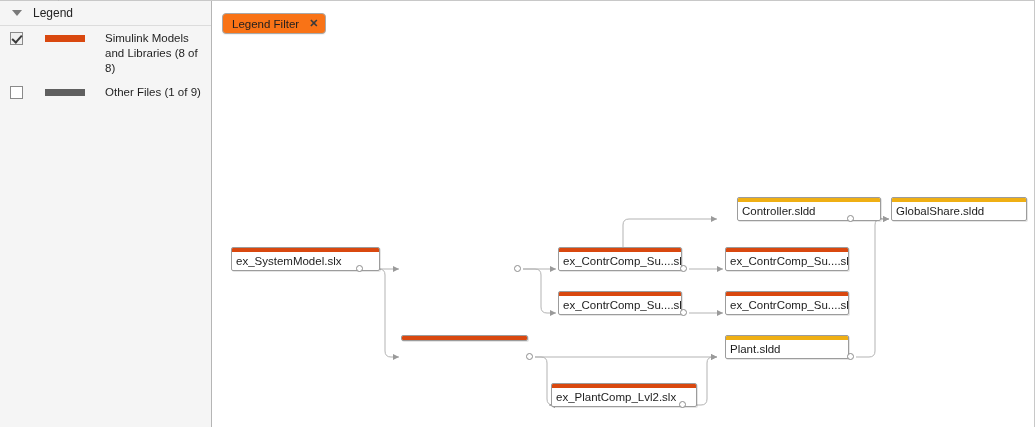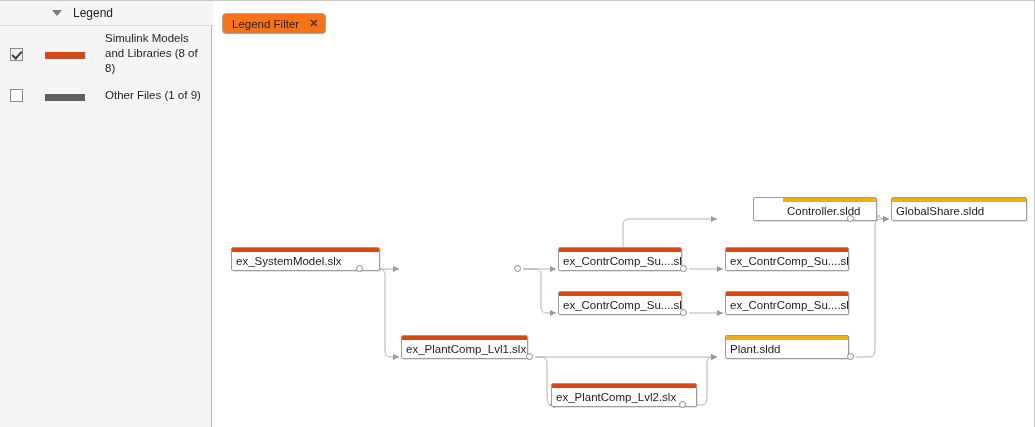--- a/index.html
+++ b/index.html
@@ -49,21 +49,20 @@
     box-sizing: border-box;
   }
   .legend-header {
     position: absolute;
     left: 0; top: 0;
     width: 211px; height: 24px;
     background: #f5f5f5;
     border-bottom: 1px solid #dcdcdc;
     display: flex;
     align-items: center;
-    padding-left: 40px;
   }
   .collapse-arrow {
     width: 0; height: 0;
     margin-left: 12px;
     border-left: 5px solid transparent;
     border-right: 5px solid transparent;
     border-top: 6px solid #7a7a7a;
   }
   .legend-title {
     margin-left: 11px;
@@ -71,21 +70,21 @@
     color: #232323;
   }
 
   .legend-list {
     position: absolute;
     left: 0; top: 25px;
     width: 211px;
   }
   .legend-row {
     display: flex;
-    align-items: center;
+    align-items: flex-start;
     padding: 5px 0 4px 0;
     min-height: 20px;
     gap: 8px;
   }
   .lg-checkbox {
     width: 13px; height: 13px;
     margin-left: 10px;
     margin-top: 1px;
     box-sizing: border-box;
     border: 1px solid #8a8a8a;
@@ -296,34 +295,33 @@
     <div class="gnode" style="left:512px; top:246px; width:124px;">
       <div class="bar" style="background:#d9480f"></div>
       <div class="caption">ex_ContrComp_Su....slx</div>
     </div>
 
     <div class="gnode" style="left:512px; top:290px; width:124px;">
       <div class="bar" style="background:#d9480f"></div>
       <div class="caption">ex_ContrComp_Su....slx</div>
     </div>
 
-    <div class="gnode" style="left:540px; top:196px; width:124px;padding-left:29px;">
+    <div class="gnode" style="left:524px; top:196px; width:144px;">
       <div class="bar" style="background:#efaf14"></div>
       <div class="caption">Controller.sldd</div>
     </div>
     <div class="port" style="left:634px; top:214px;"></div>
 
     <div class="gnode" style="left:678px; top:196px; width:136px;">
       <div class="bar" style="background:#efaf14"></div>
       <div class="caption">GlobalShare.sldd</div>
     </div>
 
     <div class="gnode" style="left:188px; top:334px; width:127px;">
       <div class="bar" style="background:#d9480f"></div>
-      <div class="caption">ex_PlantComp_Lvl1.slx</div>
     </div>
     <div class="port" style="left:313px; top:352px;"></div>
 
     <div class="gnode" style="left:338px; top:382px; width:146px;">
       <div class="bar" style="background:#d9480f"></div>
       <div class="caption">ex_PlantComp_Lvl2.slx</div>
     </div>
     <div class="port" style="left:466px; top:400px;"></div>
 
     <div class="gnode" style="left:512px; top:334px; width:124px;">

